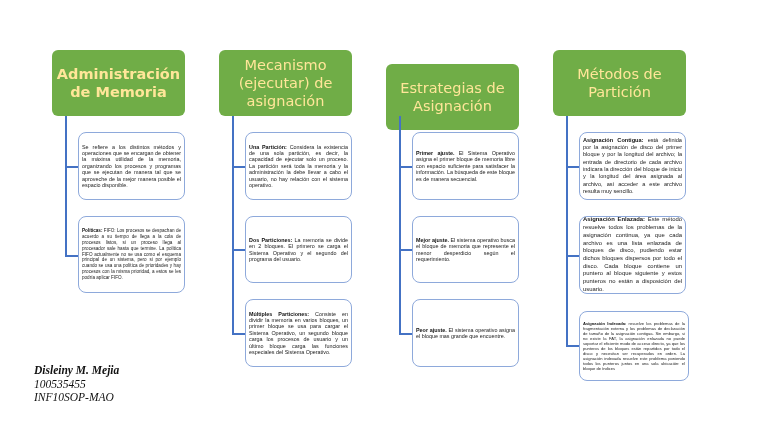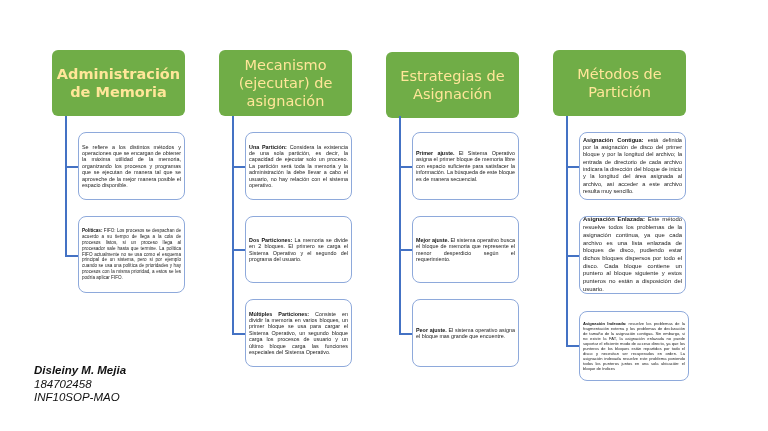--- a/index.html
+++ b/index.html
@@ -14,21 +14,21 @@
   .hline { position:absolute; height:1.5px; background:#4472C4; }
   .box {
     position:absolute; width:107px; background:#ffffff; border:1.2px solid #8EA9DB; border-radius:8px;
     box-sizing:border-box; padding:2px 3px; display:flex; align-items:center;
     font-family:"Liberation Sans", sans-serif; font-size:5.4px; line-height:6.4px; color:#222;
     text-align:justify; overflow:hidden;
   }
   .box.tiny { font-size:4.1px; line-height:5.05px; }
   .box .t { width:100%; }
   .box b { font-weight:bold; color:#111; }
-  .author { position:absolute; left:34px; top:364px; font-family:Liberation Sans, sans-serif; font-style:italic; font-size:11.5px; line-height:13.5px; color:#111; }
+  .author { position:absolute; left:34px; top:364px; font-family:Liberation Serif, serif; font-style:italic; font-size:11.5px; line-height:13.5px; color:#111; }
   .author .name { font-weight:bold; }
 </style>
 </head>
 <body>
 
 <div class="header" style="left:52px; top:50px;font-weight:bold;">
     <span>Administración de Memoria</span>
   </div>
 <div class="vline" style="left:65px; top:116px; height:140px;"></div>
 <div class="hline" style="left:65px; top:166px; width:13px;"></div>
@@ -50,21 +50,21 @@
 <div class="box" style="left:245px; top:132px; height:68px;">
   <div class="t"><b>Una Partición:</b><span> Considera la existencia de una sola partición, es decir, la capacidad de ejecutar solo un proceso. La partición será toda la memoria y la administración la debe llevar a cabo el usuario, no hay relación con el sistema operativo.</span></div>
 </div>
 <div class="box" style="left:245px; top:216px; height:67px;">
   <div class="t"><b>Dos Particiones:</b><span> La memoria se divide en 2 bloques. El primero se carga el Sistema Operativo y el segundo del programa del usuario.</span></div>
 </div>
 <div class="box" style="left:245px; top:299px; height:68px;">
   <div class="t"><b>Múltiples Particiones:</b><span> Consiste en dividir la memoria en varios bloques, un primer bloque se usa para cargar el Sistema Operativo, un segundo bloque carga los procesos de usuario y un último bloque carga las funciones especiales del Sistema Operativo.</span></div>
 </div>
 
-<div class="header" style="left:386px; top:52px;">
+<div class="header" style="left:386px; top:64px;">
     <span>Estrategias de Asignación</span>
   </div>
 <div class="vline" style="left:399px; top:116px; height:218px;"></div>
 <div class="hline" style="left:399px; top:166px; width:13px;"></div>
 <div class="hline" style="left:399px; top:249px; width:13px;"></div>
 <div class="hline" style="left:399px; top:333px; width:13px;"></div>
 <div class="box" style="left:412px; top:132px; height:68px;">
   <div class="t"><b>Primer ajuste.</b><span> El Sistema Operativo asigna el primer bloque de memoria libre con espacio suficiente para satisfacer la información. La búsqueda de este bloque es de manera secuencial.</span></div>
 </div>
 <div class="box" style="left:412px; top:216px; height:67px;">
@@ -86,15 +86,15 @@
 </div>
 <div class="box" style="left:579px; top:216px; height:78px; font-size:5.9px; line-height:7.7px; padding:0 3px;">
   <div class="t"><b>Asignación Enlazada:</b><span> Este método resuelve todos los problemas de la asignación continua, ya que cada archivo es una lista enlazada de bloques de disco, pudiendo estar dichos bloques dispersos por todo el disco. Cada bloque contiene un puntero al bloque siguiente y estos punteros no están a disposición del usuario.</span></div>
 </div>
 <div class="box tiny" style="left:579px; top:311px; width:110px; height:70px;">
   <div class="t"><b>Asignación Indexada:</b><span> resuelve los problemas de la fragmentación externa y los problemas de declaración de tamaño de la asignación contigua. Sin embargo, si no existe la FAT, la asignación enlazada no puede soportar el eficiente modo de acceso directo, ya que los punteros de los bloques están repartidos por todo el disco y necesitan ser recuperados en orden. La asignación indexada resuelve este problema poniendo todos los punteros juntos en una sola ubicación: el bloque de índices</span></div>
 </div>
 
 <div class="author">
   <div class="name">Disleiny M. Mejia</div>
-  <div>184702458</div>
+  <div>100535455</div>
   <div>INF10SOP-MAO</div>
 </div>
 
 </body></html>

